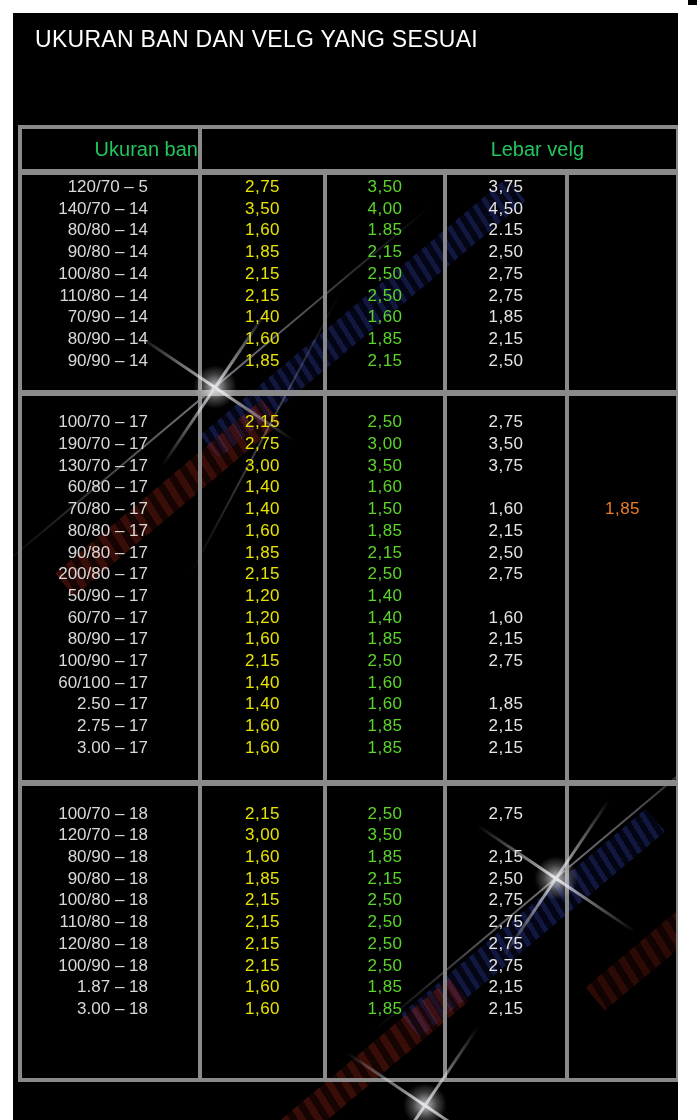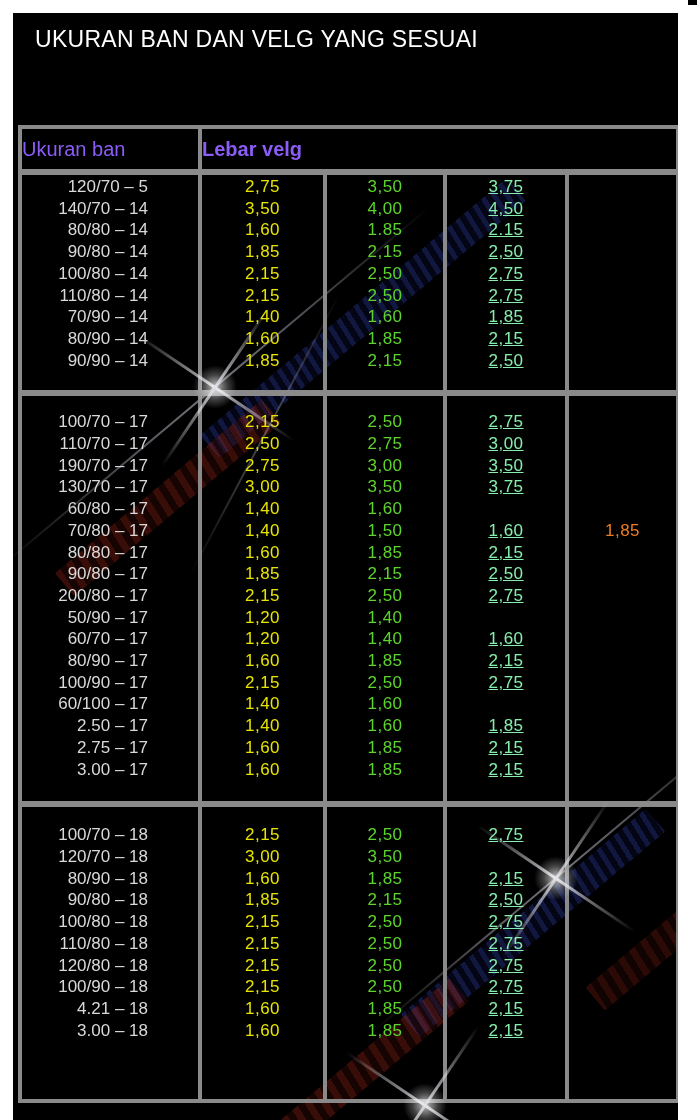--- a/index.html
+++ b/index.html
@@ -51,36 +51,36 @@
   }
 
   
   table.grid {
     position:absolute; left:5px; top:112px; width:658px;
     border-collapse:collapse; table-layout:fixed; z-index:2;
   }
   table.grid { border:4px solid #8a8a8a; }
   .grid th {
     border:4px solid #8a8a8a; border-bottom-width:6px;
-    height:40px; color:#8b5cf6; font-weight:400; font-size:20px;
-    text-align:left; padding:0; background:transparent;
-  }
-  .grid th.rim-head { padding-right:116px;font-weight:bold; }
+    height:40px; color:#22c55e; font-weight:400; font-size:20px;
+    text-align:right; padding:0; background:transparent;
+  }
+  .grid th.rim-head { padding-right:92px; }
   .grid td {
     border:0 solid #8a8a8a; border-left-width:4px; border-right-width:4px;
     padding:0; height:21.7px; line-height:21.7px; font-size:17px;
     background:transparent; white-space:nowrap; overflow:hidden;
   }
   .grid tr.pad td { height:auto; }
   .grid tbody tr.pad.top td { border-top:6px solid #8a8a8a; }
   .grid td.tire { text-align:right; padding-right:50px; color:#d9d9d9; }
   .grid td.v { text-align:center; letter-spacing:.5px; }
   .grid td.v0 { color:#e8e400; }
   .grid td.v1 { color:#5cd42c; }
-  .grid td.v2 { color:#86efac;text-decoration:underline; }
+  .grid td.v2 { color:#e5e5e5; }
   .grid td.v3 { color:#ec7d24; }
 </style>
 </head>
 <body>
 
 <div class="panel">
 
   <div class="wm">
     <div class="ribbon blue rb1"></div>
     <div class="ribbon blue rb2"></div>
@@ -196,27 +196,20 @@
           <td></td>
         </tr>
         <tr>
           <td class="tire">100/70 – 17</td>
           <td class="v v0">2,15</td>
           <td class="v v1">2,50</td>
           <td class="v v2">2,75</td>
           <td class="v v3"></td>
         </tr>
         <tr>
-          <td class="tire">110/70 – 17</td>
-          <td class="v v0">2,50</td>
-          <td class="v v1">2,75</td>
-          <td class="v v2">3,00</td>
-          <td class="v v3"></td>
-        </tr>
-        <tr>
           <td class="tire">190/70 – 17</td>
           <td class="v v0">2,75</td>
           <td class="v v1">3,00</td>
           <td class="v v2">3,50</td>
           <td class="v v3"></td>
         </tr>
         <tr>
           <td class="tire">130/70 – 17</td>
           <td class="v v0">3,00</td>
           <td class="v v1">3,50</td>
@@ -380,21 +373,21 @@
           <td class="v v3"></td>
         </tr>
         <tr>
           <td class="tire">100/90 – 18</td>
           <td class="v v0">2,15</td>
           <td class="v v1">2,50</td>
           <td class="v v2">2,75</td>
           <td class="v v3"></td>
         </tr>
         <tr>
-          <td class="tire">4.21 – 18</td>
+          <td class="tire">1.87 – 18</td>
           <td class="v v0">1,60</td>
           <td class="v v1">1,85</td>
           <td class="v v2">2,15</td>
           <td class="v v3"></td>
         </tr>
         <tr>
           <td class="tire">3.00 – 18</td>
           <td class="v v0">1,60</td>
           <td class="v v1">1,85</td>
           <td class="v v2">2,15</td>

